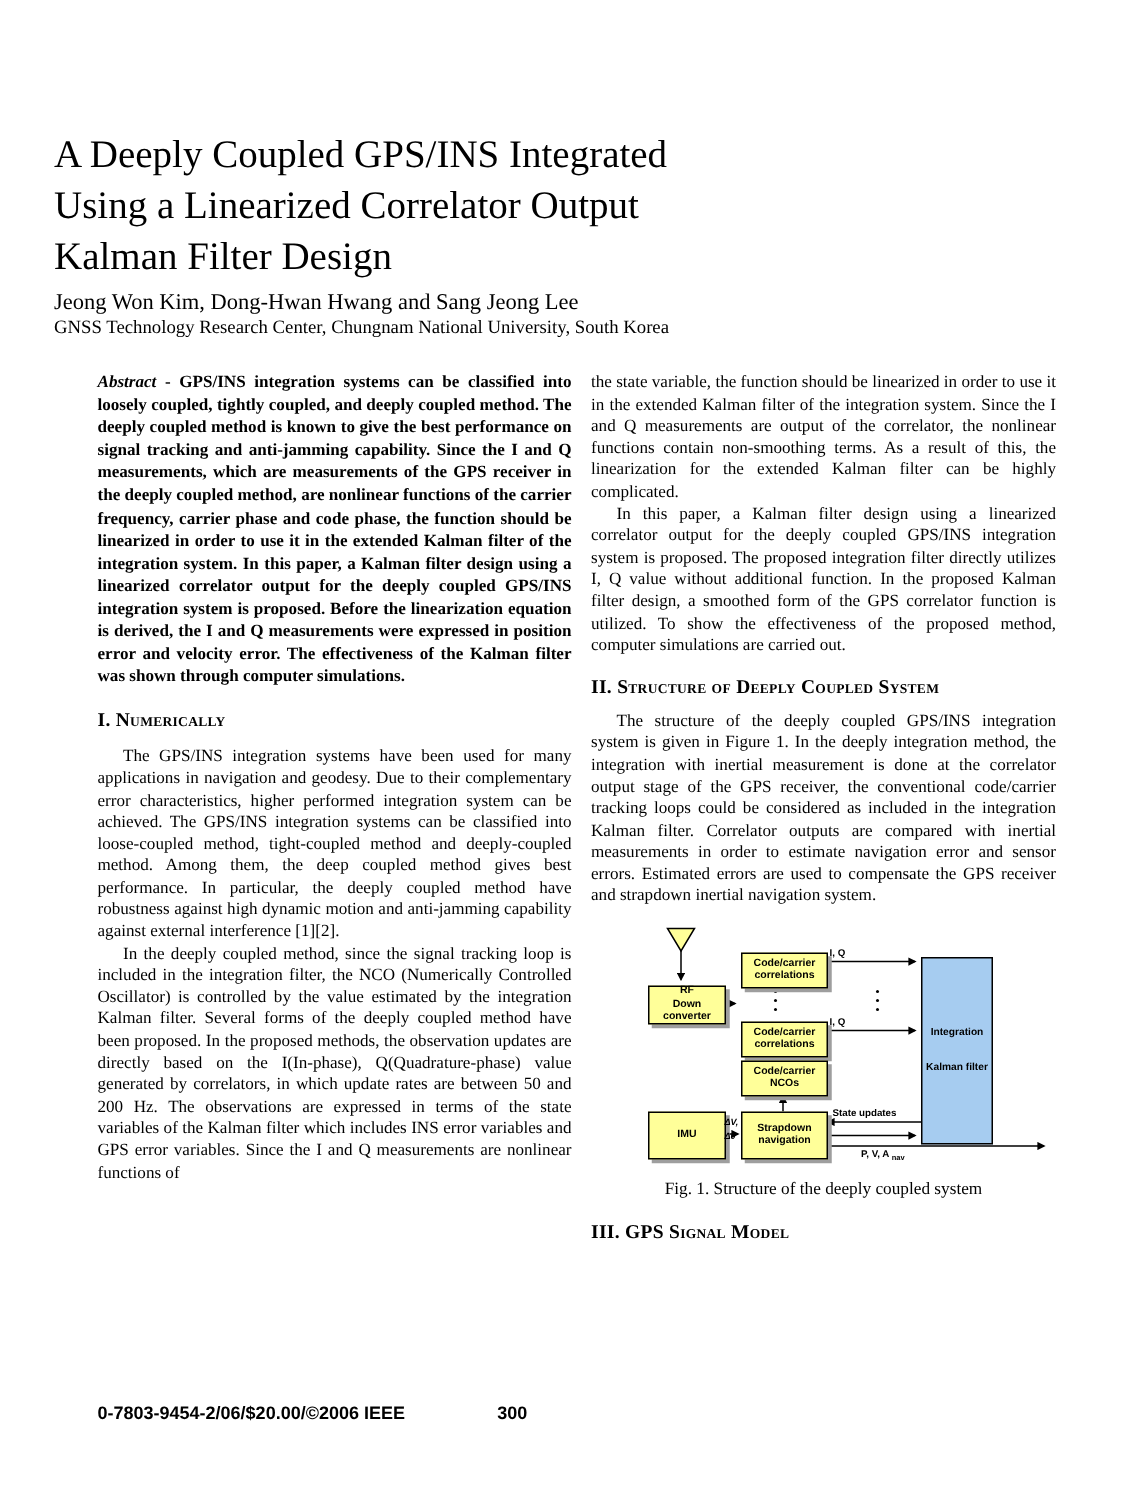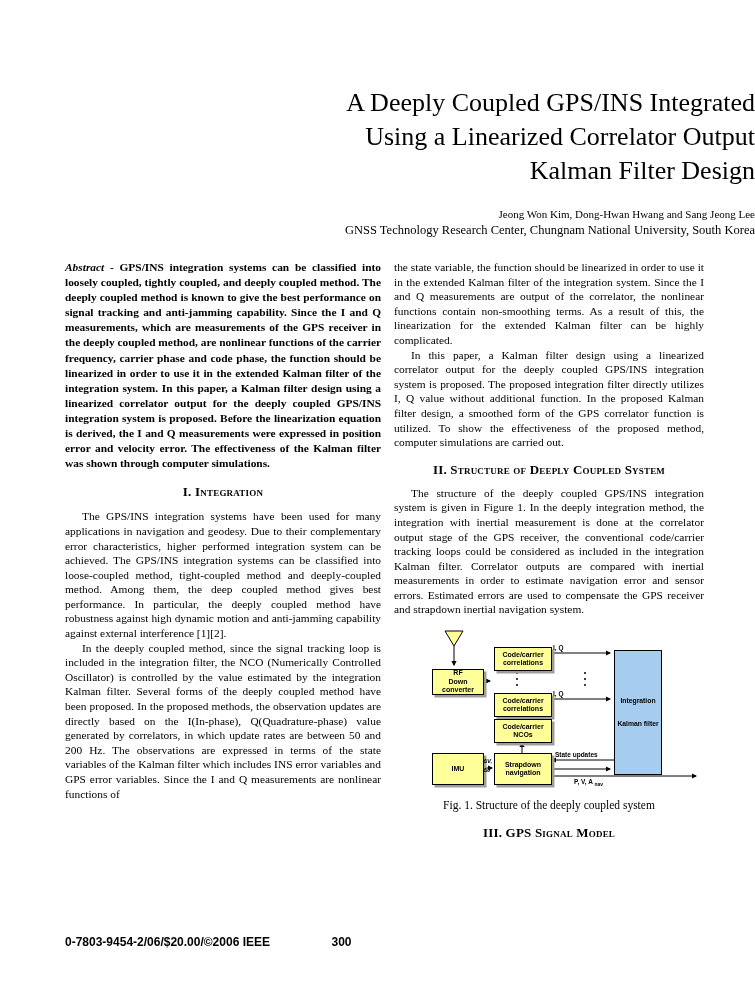--- a/index.html
+++ b/index.html
@@ -2,36 +2,36 @@
 <html><head>
 <meta charset="utf-8">
 <style>
   html,body{margin:0;padding:0;}
   body{
     width:755px;height:1000px;position:relative;overflow:hidden;
     background:#ffffff;color:#000;
     font-family:"Liberation Serif", serif;
   }
   
-  .header{ text-align:right; padding-top:86px; }
+  .header{ text-align:left; padding-top:86px;padding-left:36px; }
   .title-line{ font-size:26px; line-height:34px; font-weight:normal; }
-  .authors{ margin-top:18px; font-size:11px; line-height:16px; }
+  .authors{ margin-top:6px; font-size:15px; line-height:16px; }
   .affiliation{ font-size:12.5px; line-height:16px; }
 
   
   .columns{ display:flex; margin-top:22px; padding-left:65px; padding-right:44px; gap:13px; }
   .col{ text-align:justify; }
   .col-left{ width:316px; }
   .col-right{ width:310px; }
   p{ margin:0; font-size:11.4px; line-height:14.6px; }
   p.indent{ text-indent:17px; }
   .abstract{ font-weight:bold; line-height:15.1px; }
   .abstract-lead{ font-style:italic; }
   h2{
-    margin:13px 0 9px 0; text-align:center;
+    margin:13px 0 9px 0; 
     font-size:13px; line-height:16px; font-weight:bold;
     font-variant:small-caps; letter-spacing:0.2px;
   }
   h2.h2-tight{ margin:12px 0 8px 0; }
 
   
   .figure-wrap{ margin:0; }
   .fig-diagram{
     position:relative; width:300px; height:170px; margin:6px 0 0 8px;
     font-family:"Liberation Sans", sans-serif;
@@ -79,21 +79,21 @@
   <div class="title-line">Using a Linearized Correlator Output</div>
   <div class="title-line">Kalman Filter Design</div>
   <div class="authors">Jeong Won Kim, Dong-Hwan Hwang and Sang Jeong Lee</div>
   <div class="affiliation">GNSS Technology Research Center, Chungnam National University, South Korea</div>
 </div>
 
 <div class="columns">
 
   <div class="col col-left">
     <p class="abstract"><span class="abstract-lead">Abstract</span><span> - GPS/INS integration systems can be classified into loosely coupled, tightly coupled, and deeply coupled method. The deeply coupled method is known to give the best performance on signal tracking and anti-jamming capability. Since the I and Q measurements, which are measurements of the GPS receiver in the deeply coupled method, are  nonlinear functions of the carrier frequency, carrier phase and code phase, the function should be linearized in order to use it in the extended Kalman filter of the integration system. In this paper, a Kalman filter design using a linearized correlator output for the deeply coupled GPS/INS integration system is proposed. Before the linearization equation is derived, the I and Q measurements were expressed in position error and velocity error. The effectiveness of the Kalman filter was shown through computer simulations.</span></p>
-    <h2>I. Integration</h2>
+    <h2>I. Numerically</h2>
     <p class="indent">The GPS/INS integration systems have been used for many applications in navigation and geodesy. Due to their complementary error characteristics, higher performed integration system can be achieved. The GPS/INS integration systems can be classified into loose-coupled method, tight-coupled method and deeply-coupled method. Among them, the deep coupled method gives best performance. In particular, the deeply coupled method have robustness against high dynamic motion and anti-jamming capability against external interference [1][2].</p>
     <p class="indent">In the deeply coupled method, since the signal tracking loop is included in the integration filter, the NCO (Numerically Controlled Oscillator) is controlled by the value estimated by the integration Kalman filter. Several forms of the deeply coupled method have been proposed. In the proposed methods, the observation updates are directly based on the I(In-phase), Q(Quadrature-phase) value generated by correlators, in which update rates are between 50 and 200 Hz. The observations are expressed in terms of the state variables of the Kalman filter which includes INS error variables and GPS error variables. Since the I and Q measurements are  nonlinear functions of</p>
   </div>
 
   <div class="col col-right">
     <p>the state variable, the function should be linearized in order to use it in the extended Kalman filter of the integration system. Since the I and Q measurements are output of the correlator, the nonlinear functions contain non-smoothing terms. As a result of this, the linearization for the extended Kalman filter can be highly complicated.</p>
     <p class="indent">In this paper, a Kalman filter design using a linearized correlator output for the deeply coupled GPS/INS integration system is proposed. The proposed integration filter directly utilizes I, Q value without additional function. In the proposed Kalman filter design, a smoothed form of the GPS correlator function is utilized. To show the effectiveness of the proposed method, computer simulations are carried out.</p>
     <h2 class="h2-tight">II. Structure of Deeply Coupled System</h2>
     <p class="indent">The structure of the deeply coupled GPS/INS integration system is given in Figure 1. In the deeply integration method, the integration with inertial measurement is done at the correlator output stage of the GPS receiver, the conventional code/carrier tracking loops could be considered as included in the integration Kalman filter. Correlator outputs are compared with inertial measurements in order to estimate navigation error and sensor errors. Estimated errors are used to compensate the GPS receiver and strapdown inertial navigation system.</p>
 

